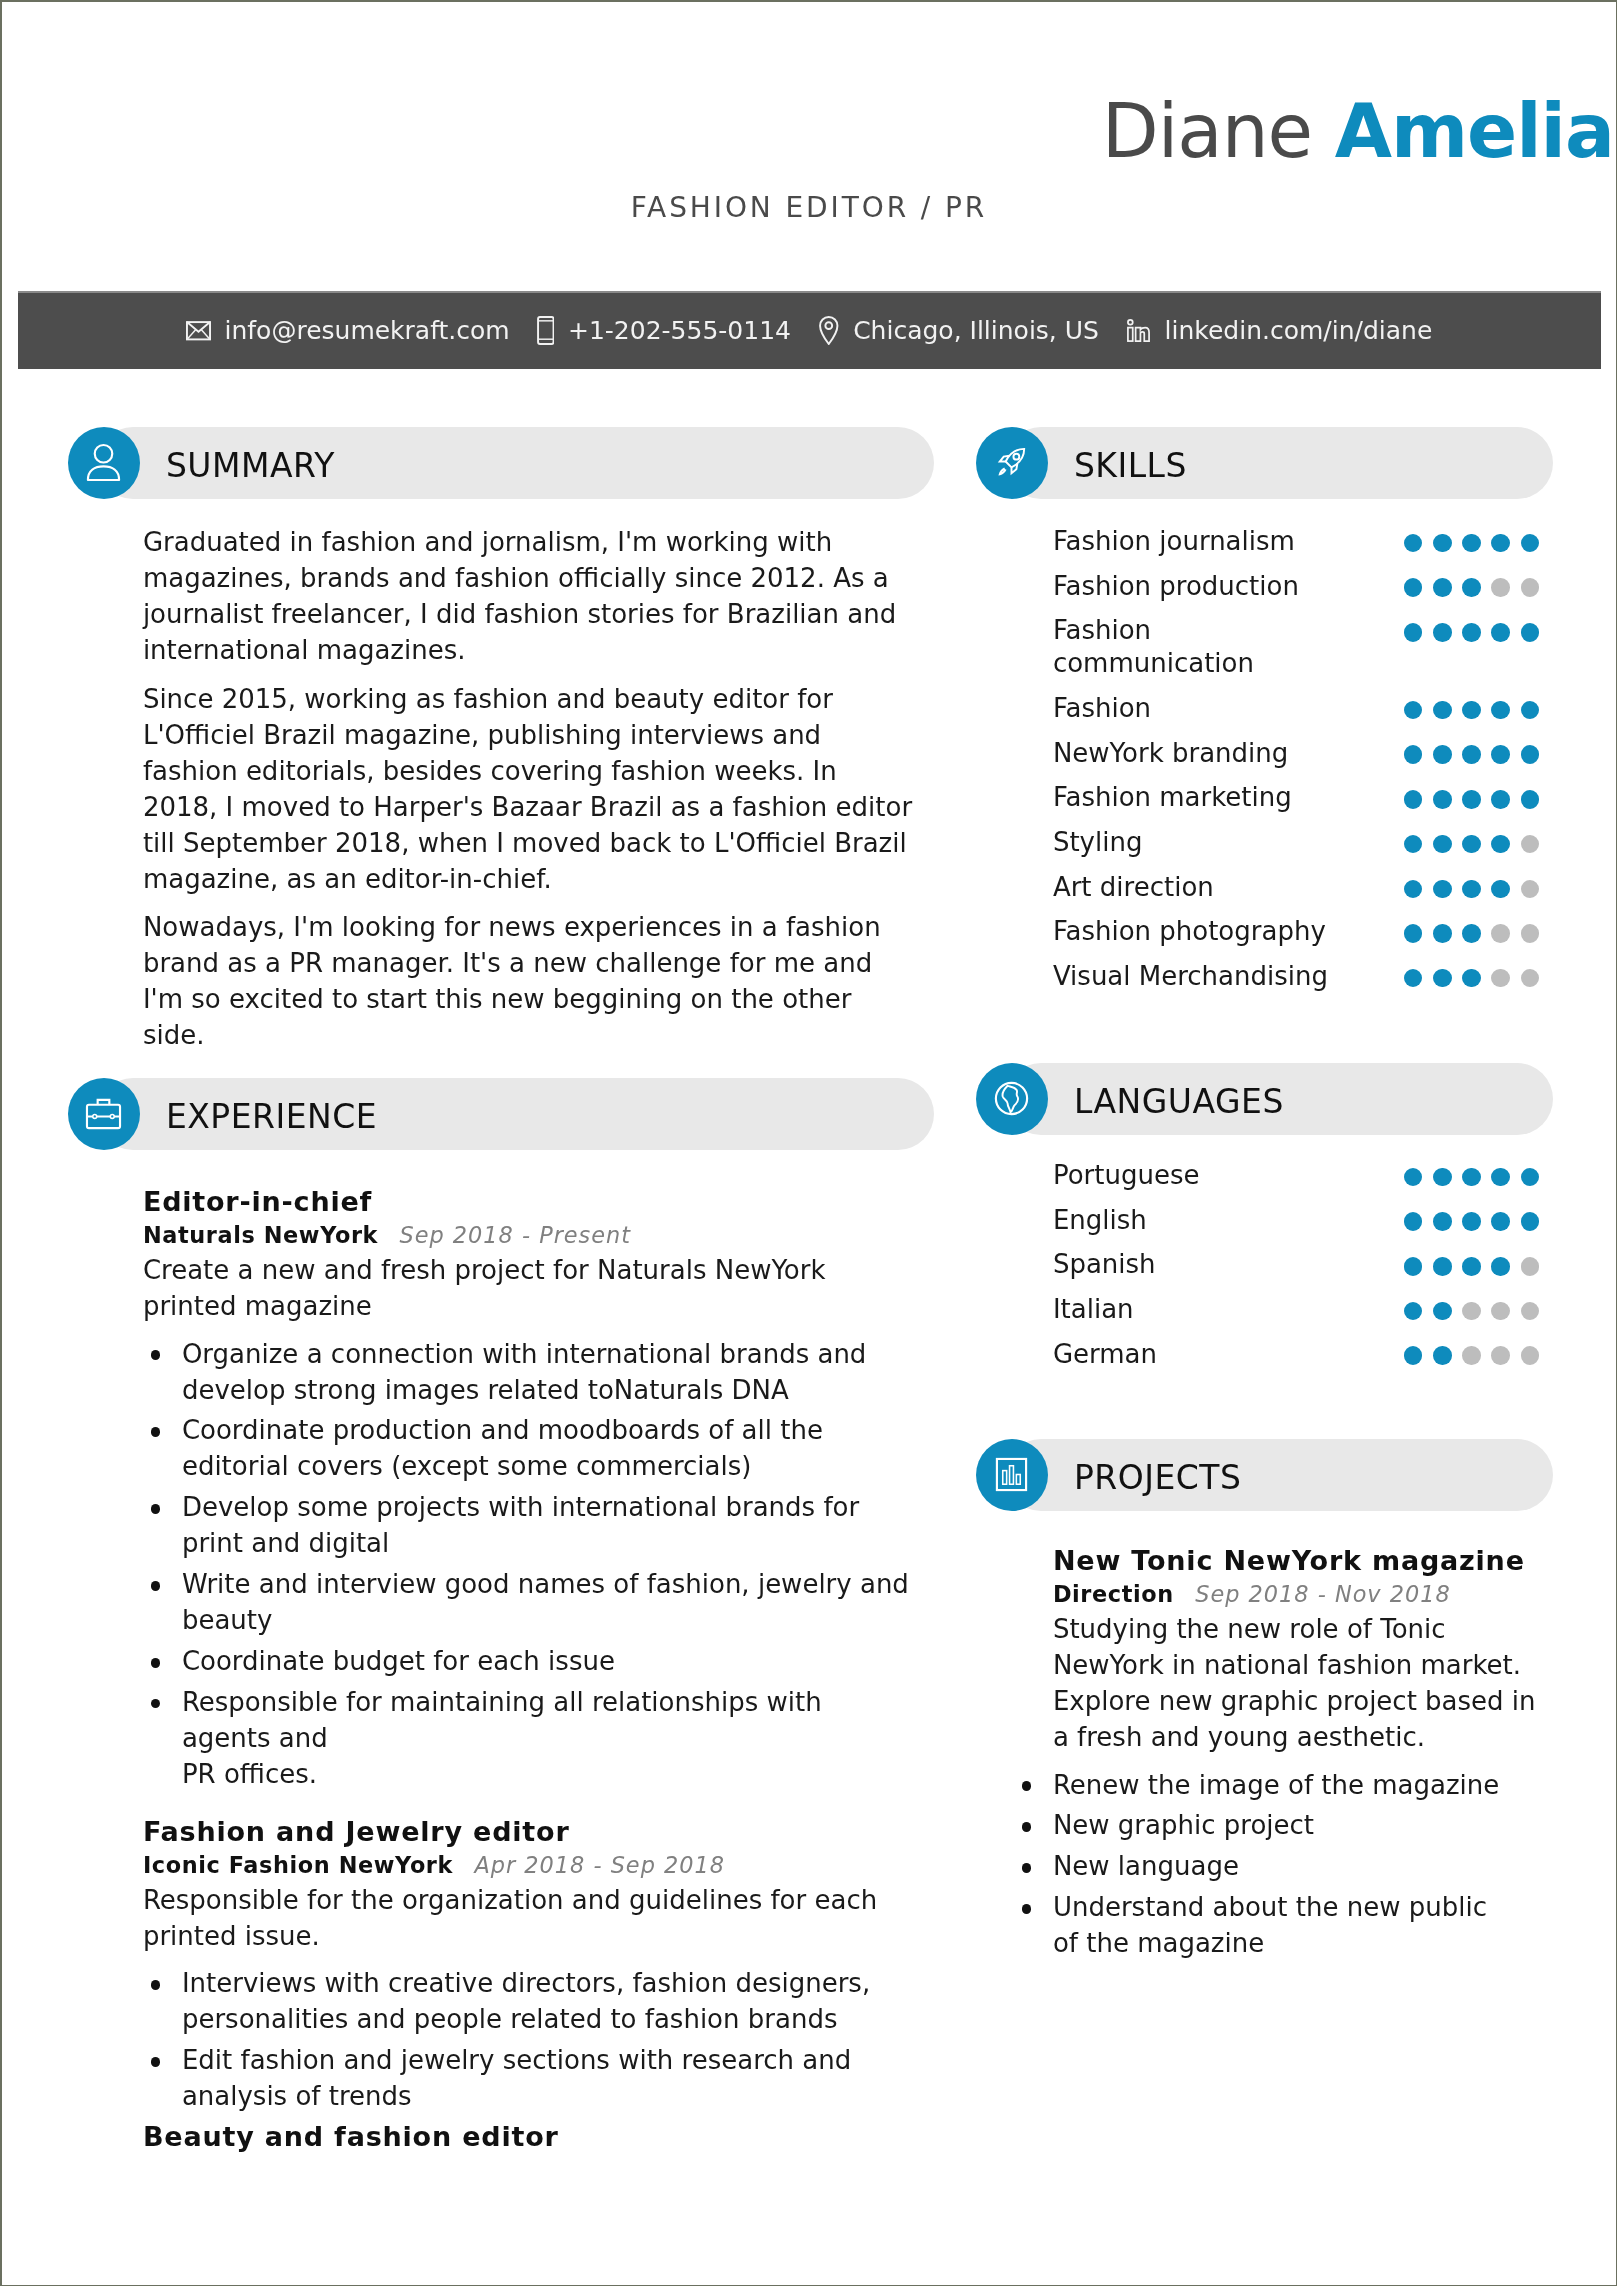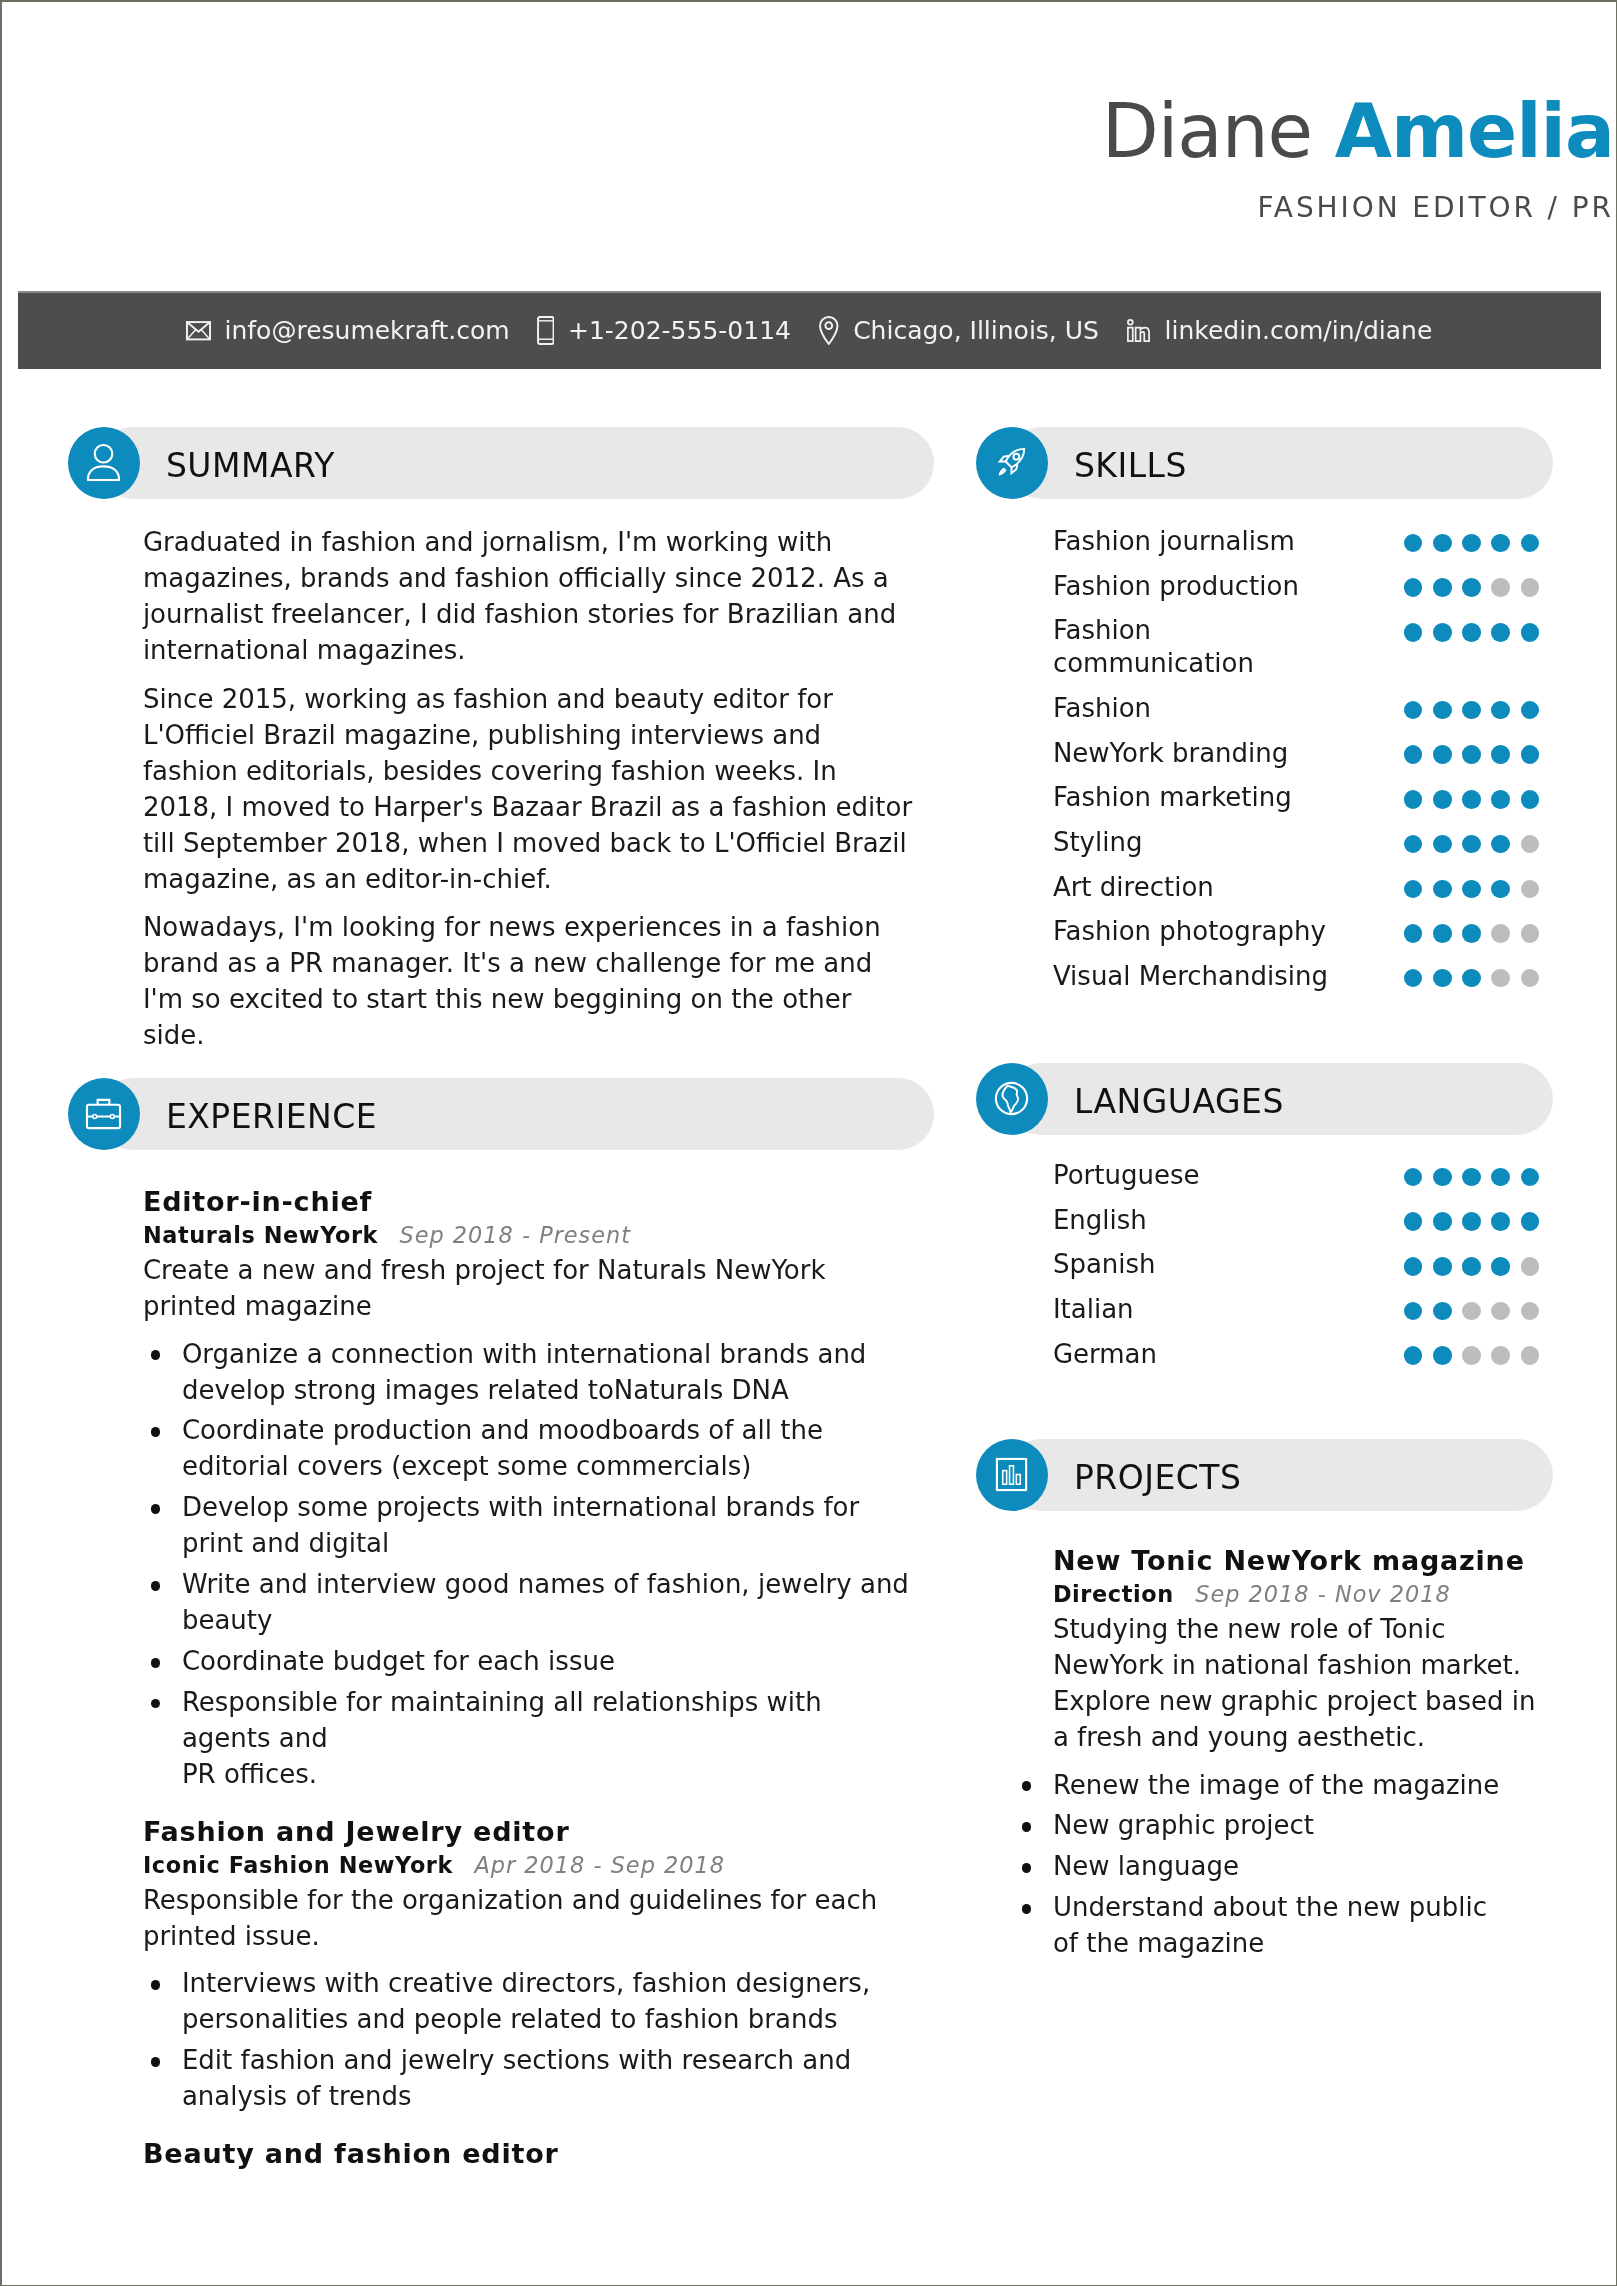--- a/index.html
+++ b/index.html
@@ -5,21 +5,21 @@
   * { box-sizing: border-box; margin: 0; padding: 0; }
   html, body { width: 1618px; height: 2287px; background: #ffffff; overflow: hidden; }
   body { font-family: "DejaVu Sans", "Liberation Sans", sans-serif; color: #1a1a1a; position: relative; }
   .frame { position: absolute; left: 0; top: 0; width: 1618px; height: 2287px; border: 2.9px double #6b7060; }
   .page { position: absolute; left: 3.9px; top: 3.9px; width: 1610px; height: 2279px; background: #fff; }
 
   
   .name { position: absolute; top: 90px; left: 0; width: 100%; text-align: right; font-size: 74px; line-height: 1; font-weight: normal; letter-spacing: -1px; }
   .name .first { color: #4a4a4a; }
   .name .last { color: #0e8bbd; font-weight: bold; }
-  .title { position: absolute; top: 187px; left: 0; width: 100%; text-align: right; font-size: 28px; letter-spacing: 2.9px; color: #4a4a4a; }
+  .title { position: absolute; top: 187px; left: 0; width: 100%; text-align: center; font-size: 28px; letter-spacing: 2.9px; color: #4a4a4a; }
 
   .contact-bar { position: absolute; top: 287px; left: 13.7px; width: 1583px; height: 78px; background: #4d4d4d; display: flex; align-items: center; justify-content: center; gap: 27px; color: #f2f2f2; font-size: 25px; border-top: 2px solid #8a8a8a; }
   .contact-item { display: flex; align-items: center; gap: 13.7px; }
   .contact-item svg { display: block; }
 
   
   .sec-head { position: absolute; height: 84px; }
   .sec-head .pill { position: absolute; left: 29px; top: 0; right: 0; height: 72px; background: #e8e8e8; border-radius: 36px; }
   .sec-head .circle { position: absolute; left: 0; top: 0; width: 72px; height: 72px; border-radius: 50%; background: #0e8bbd; display: flex; align-items: center; justify-content: center; }
   .sec-head .label { position: absolute; left: 98px; top: 0; height: 72px; line-height: 78px; font-size: 33px; color: #111; letter-spacing: 0.5px; }
@@ -151,21 +151,21 @@
       <div class="job-meta">
         <span class="company">Iconic Fashion NewYork</span><span class="dates">Apr 2018 - Sep 2018</span>
       </div>
       <div class="body-text">Responsible for the organization and guidelines for each printed issue.</div>
       <div style="margin-top:11.7px;">
         <div class="bl">Interviews with creative directors, fashion designers, personalities and people related to fashion brands</div>
         <div class="bl">Edit fashion and jewelry sections with research and analysis of trends</div>
       </div>
     </div>
 
-    <div style="margin-top:22px;">
+    <div style="margin-top:5px;">
       <div class="job-title">Beauty and fashion editor</div>
     </div>
   </div>
 
   <div class="sec-head" style="left:972px; top:423px; width:577px;">
     <div class="pill"></div>
     <div class="circle">
       <svg width="39" height="39" viewBox="0 0 40 40">
           <path d="M33 6 C25 6 18 11 14 19 L20 25 C28 21 33 14 33 6 Z" fill="none" stroke="#fff" stroke-width="2"></path>
           <circle cx="25" cy="14" r="3" fill="none" stroke="#fff" stroke-width="2"></circle>

